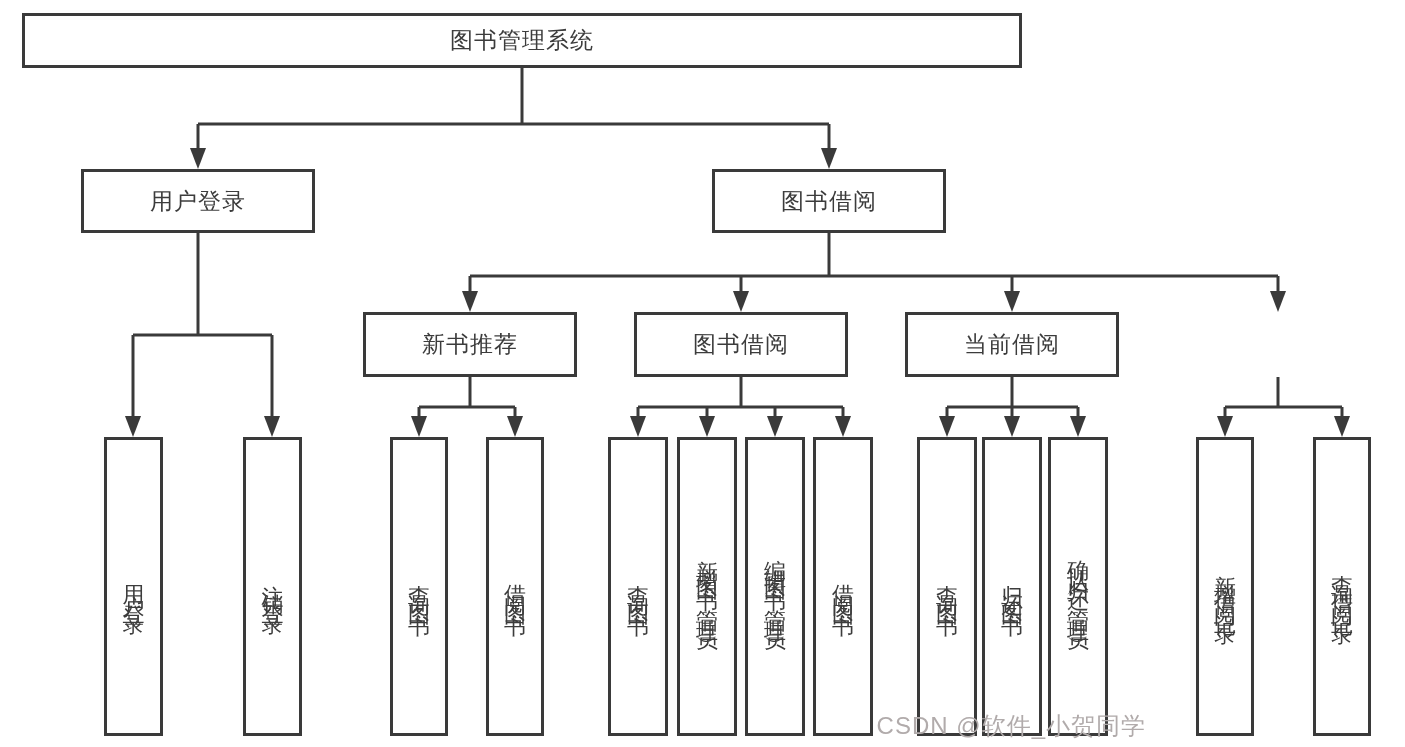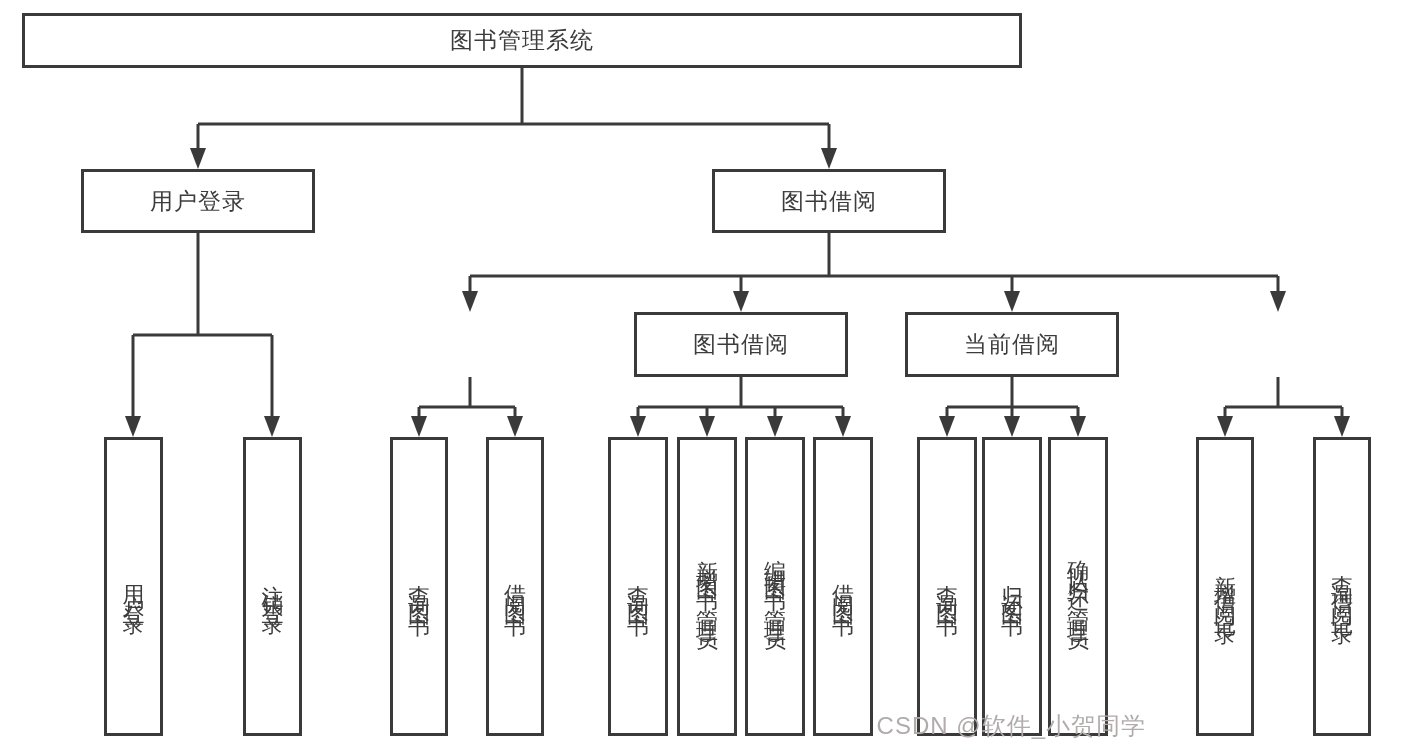--- a/index.html
+++ b/index.html
@@ -147,20 +147,23 @@
     <span class="lbl">图书管理系统</span>
   </div>
 
   <div class="node n-l2 n-login">
     <span class="lbl">用户登录</span>
   </div>
   <div class="node n-l2 n-mgmt">
     <span class="lbl">图书借阅</span>
   </div>
 
+  <div class="node n-l3 n-new">
+    <span class="lbl">新书推荐</span>
+  </div>
   <div class="node n-l3 n-borrow">
     <span class="lbl">图书借阅</span>
   </div>
   <div class="node n-l3 n-current">
     <span class="lbl">当前借阅</span>
   </div>
 
   <div class="node n-l4 x-a1">
     <span class="vlbl">用户登录</span>
   </div>

